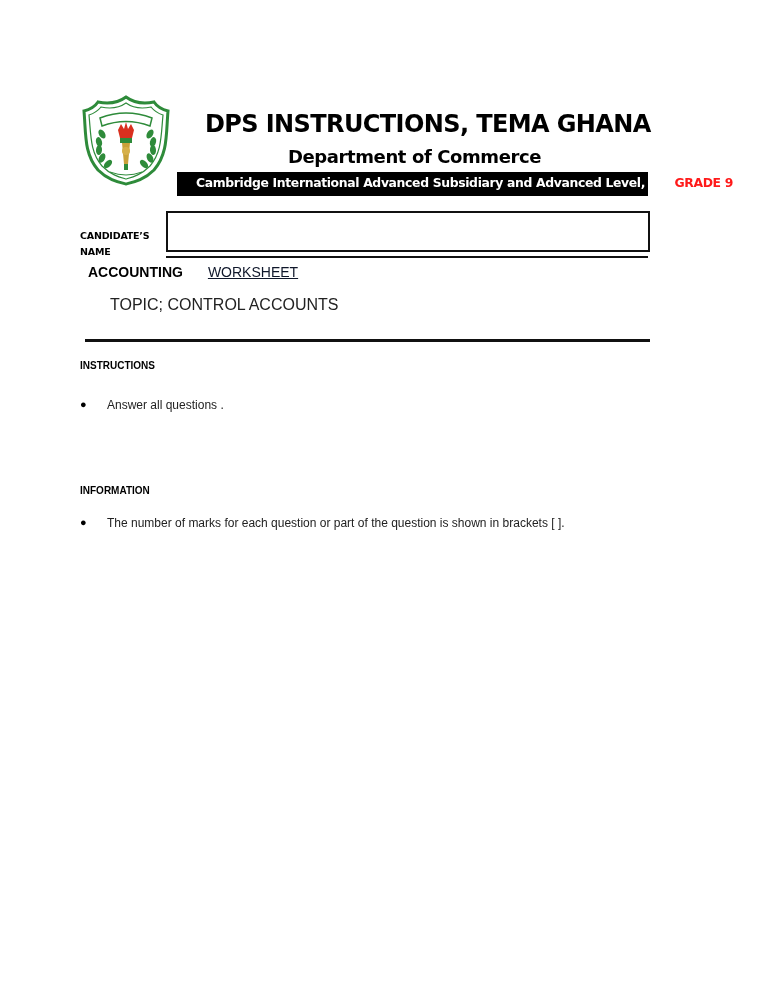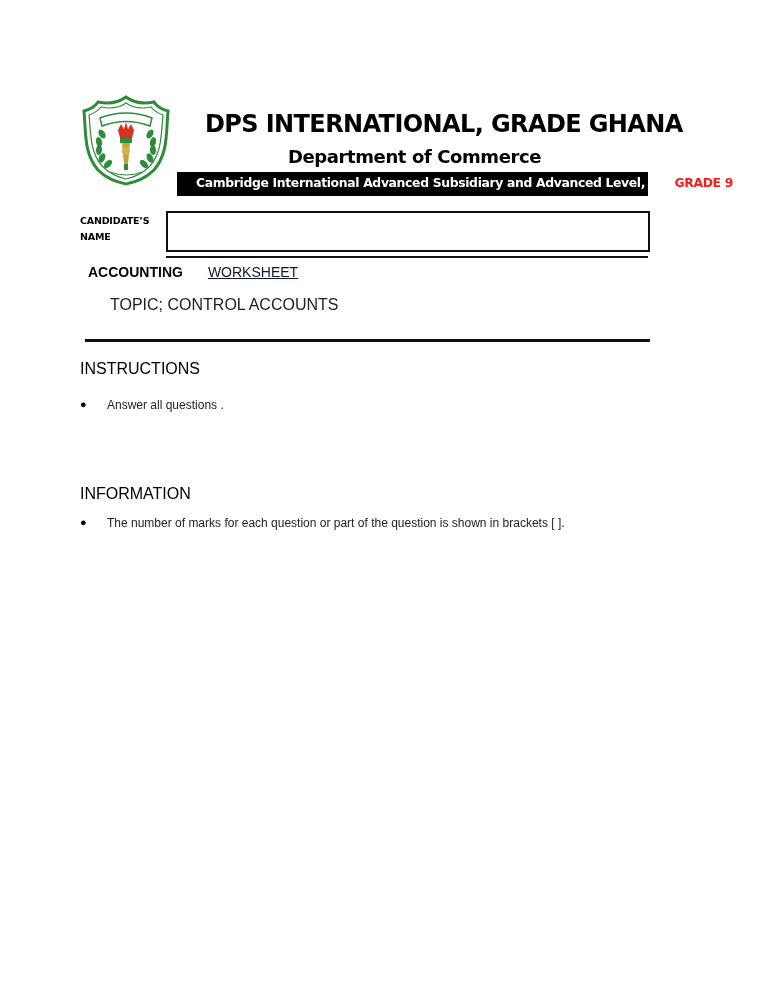--- a/index.html
+++ b/index.html
@@ -8,34 +8,34 @@
 
   .crest { left: 80px; top: 94px; width: 92px; height: 92px; }
 
   .school-title { left: 205px; top: 110px; width: 420px; font-family: "DejaVu Sans", sans-serif; font-weight: bold; font-size: 24px; letter-spacing: -0.6px; white-space: nowrap; color: #000; }
   .dept-title { left: 288px; top: 146px; font-family: "DejaVu Sans", sans-serif; font-weight: bold; font-size: 18px; letter-spacing: -0.4px; white-space: nowrap; }
 
   .banner { left: 177px; top: 172px; width: 471px; height: 24px; background: #000; }
   .banner-text { left: 196px; top: 175px; font-family: "DejaVu Sans", sans-serif; font-weight: bold; font-size: 12.4px; letter-spacing: -0.35px; white-space: nowrap; color: #fff; }
   .banner-text .grade { color: #ff1a1a; margin-left: 20px; }
 
-  .cand-label { left: 80px; top: 213px; font-family: "DejaVu Sans", sans-serif; font-weight: bold; font-size: 9.5px; line-height: 16px; letter-spacing: -0.2px; }
+  .cand-label { left: 80px; top: 228px; font-family: "DejaVu Sans", sans-serif; font-weight: bold; font-size: 9.5px; line-height: 16px; letter-spacing: -0.2px; }
   .name-box { left: 166px; top: 211px; width: 482px; height: 37px; border: 2px solid #111; background: #fff; outline: none; padding: 0 6px; box-sizing: content-box; font-family: "Liberation Sans", sans-serif; font-size: 13px; }
 
   .rule-top { left: 166px; top: 256px; width: 482px; height: 2px; background: #111; }
 
   .subject { left: 88px; top: 264px; font-size: 14px; white-space: nowrap; }
   .subject b { font-weight: bold; }
   .subject .ws { margin-left: 25px; color: #0f172a; text-decoration: underline; }
 
   .topic { left: 110px; top: 296px; font-size: 16px; color: #222; white-space: nowrap; }
 
   .rule-mid { left: 85px; top: 339px; width: 565px; height: 3px; background: #111; }
 
-  .sec-head { font-weight: normal; font-size: 16px; white-space: nowrap; }
+  .sec-head { font-weight: bold; font-size: 10px; white-space: nowrap; }
   .instr-head { left: 80px; top: 360px; }
   .info-head { left: 80px; top: 485px; }
 
   .bullet-dot { font-size: 11px; }
   .bullet-text { font-size: 12px; color: #222; white-space: nowrap; }
   .b1-dot { left: 80px; top: 398px; }
   .b1-text { left: 107px; top: 398px; }
   .b2-dot { left: 80px; top: 516px; }
   .b2-text { left: 107px; top: 516px; }
 </style>
@@ -68,21 +68,21 @@
     <rect x="40" y="44" width="12" height="5" fill="#2e8b3a"></rect>
 
     <path d="M42 49 L50 49 L48 70 L44 70 Z" fill="#c9a13a"></path>
     <circle cx="46" cy="57" r="4" fill="#d6b04a"></circle>
     <rect x="44" y="70" width="4" height="6" fill="#2e8b3a"></rect>
 
     <path d="M30 78 Q46 84 62 78" fill="none" stroke="#2e8b3a" stroke-width="1"></path>
   </svg>
 </div>
 
-<div class="abs school-title">DPS INTERNATIONAL, GRADE GHANA</div>
+<div class="abs school-title">DPS INSTRUCTIONS, TEMA GHANA</div>
 <div class="abs dept-title">Department of Commerce</div>
 
 <div class="abs banner"></div>
 <div class="abs banner-text"><span>Cambridge International Advanced Subsidiary and Advanced Level, [</span><span class="grade">GRADE 9</span></div>
 
 <div class="abs cand-label">
   <div>CANDIDATE’S</div>
   <div>NAME</div>
 </div>
 <input class="abs name-box" type="text" style="width: 468px; height: 37px;" placeholder="">

